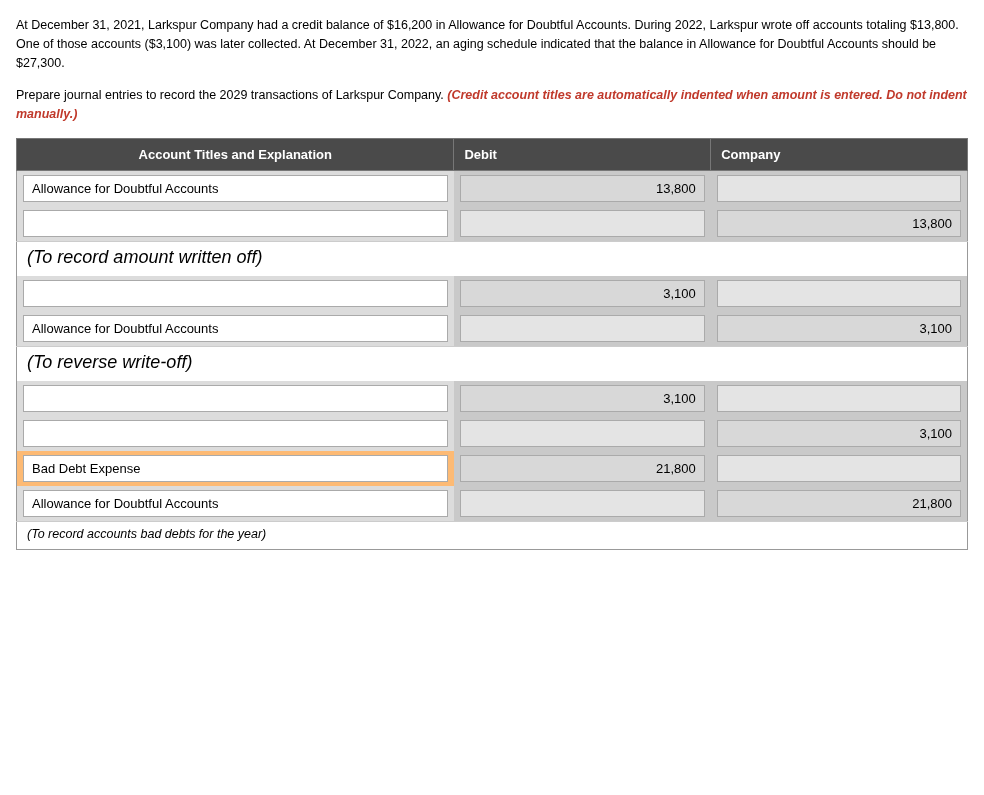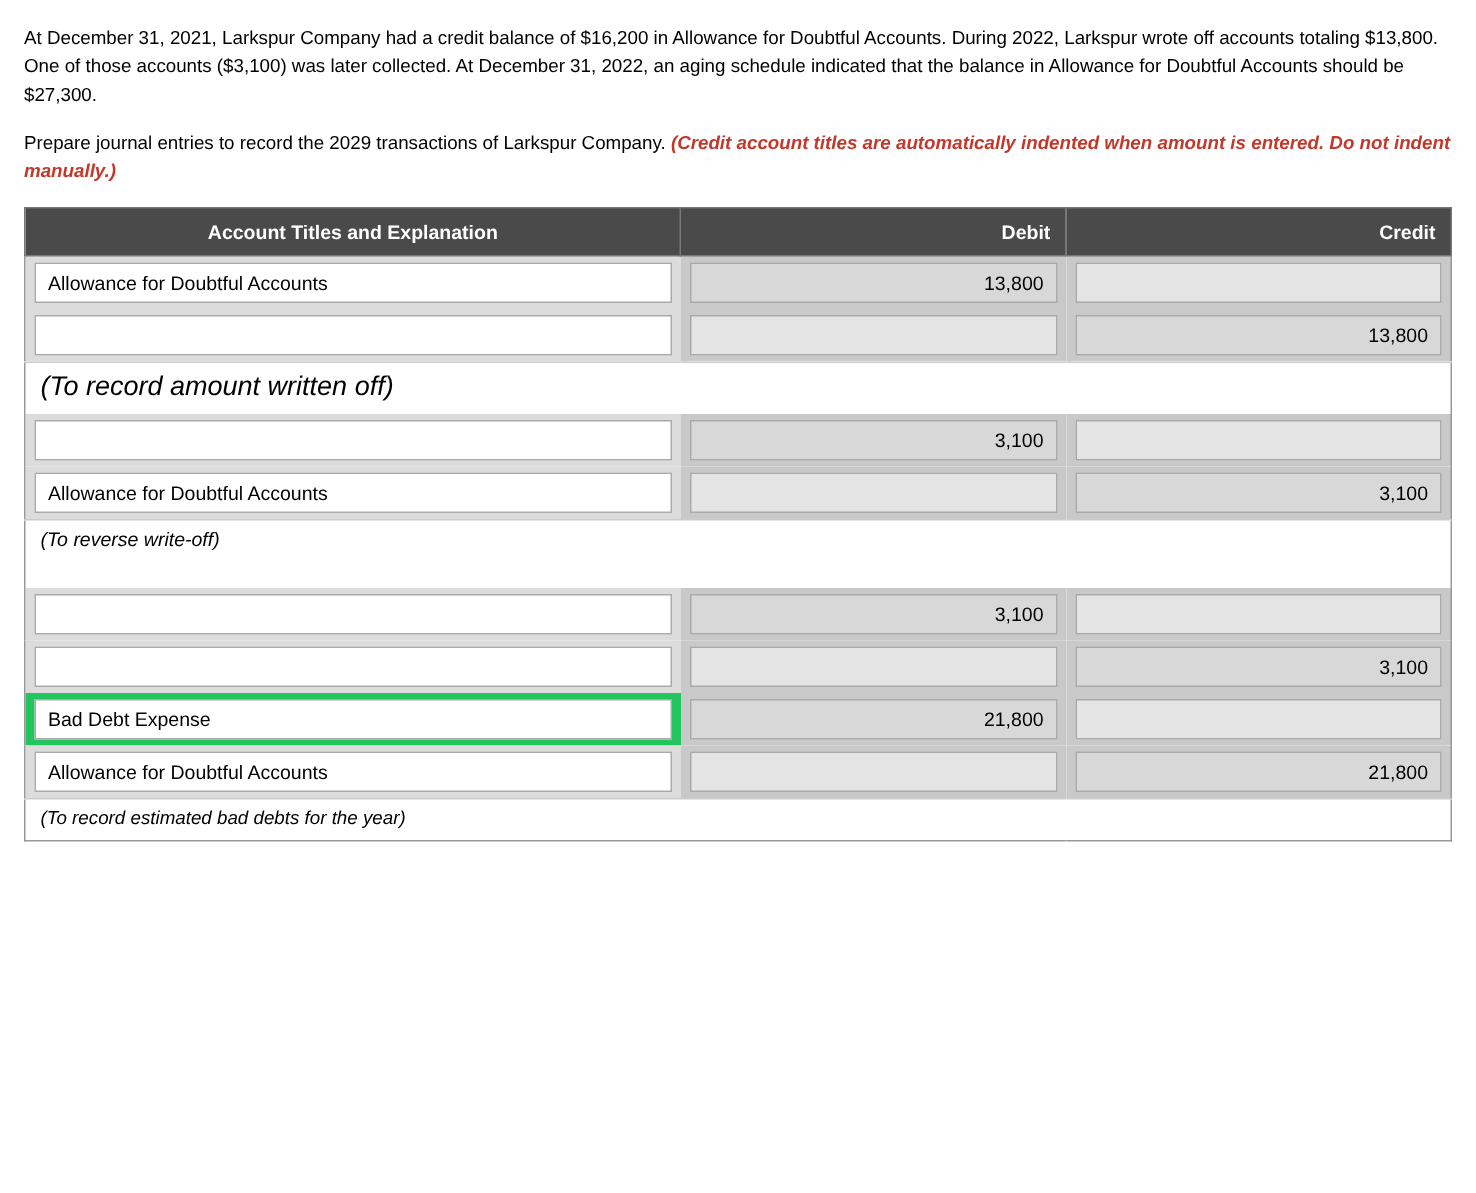--- a/index.html
+++ b/index.html
@@ -32,21 +32,21 @@
       width: 100%;
       border-collapse: collapse;
       border: 1px solid #999;
     }
     .journal-table thead tr th {
       background: #4a4a4a;
       color: #fff;
       padding: 8px 10px;
       font-weight: bold;
       font-size: 13px;
-      text-align: right;
+      text-align: left;
       border: 1px solid #777;
     }
     .journal-table thead tr th:first-child {
       text-align: center;
       width: 46%;
     }
     .journal-table thead tr th:nth-child(2) {
       width: 27%;
     }
     .journal-table thead tr th:nth-child(3) {
@@ -65,21 +65,21 @@
 <p class="instructions">
   <span>Prepare journal entries to record the 2029 transactions of Larkspur Company.</span>
   <span class="italic-orange">(Credit account titles are automatically indented when amount is entered. Do not indent manually.)</span>
 </p>
 
 <table class="journal-table">
   <thead>
     <tr>
       <th>Account Titles and Explanation</th>
       <th>Debit</th>
-      <th>Credit</th>
+      <th>Company</th>
     </tr>
   </thead>
   <tbody id="journal-body">
   <tr>
         <td style="background: rgb(220, 220, 220); padding: 4px 6px;">
           <div style="background: rgb(255, 255, 255); border: 1px solid rgb(170, 170, 170); width: 100%; height: 27px; display: flex; align-items: center; padding: 0px 8px; font-size: 13px; color: rgb(0, 0, 0);">Allowance for Doubtful Accounts</div>
         </td>
         <td style="background: rgb(201, 201, 201); padding: 4px 6px;">
           <div style="border: 1px solid rgb(170, 170, 170); width: 100%; height: 27px; display: flex; align-items: center; justify-content: flex-end; padding: 0px 8px; font-size: 13px; color: rgb(0, 0, 0); background: rgb(216, 216, 216);">13,800</div>
         </td>
@@ -117,21 +117,21 @@
           <div style="background: rgb(255, 255, 255); border: 1px solid rgb(170, 170, 170); width: 100%; height: 27px; display: flex; align-items: center; padding: 0px 8px; font-size: 13px; color: rgb(0, 0, 0);">Allowance for Doubtful Accounts</div>
         </td>
         <td style="background: rgb(201, 201, 201); padding: 4px 6px;">
           <div style="border: 1px solid rgb(170, 170, 170); width: 100%; height: 27px; display: flex; align-items: center; justify-content: flex-end; padding: 0px 8px; font-size: 13px; color: rgb(0, 0, 0); background: rgb(228, 228, 228);"></div>
         </td>
         <td style="background: rgb(201, 201, 201); padding: 4px 6px;">
           <div style="border: 1px solid rgb(170, 170, 170); width: 100%; height: 27px; display: flex; align-items: center; justify-content: flex-end; padding: 0px 8px; font-size: 13px; color: rgb(0, 0, 0); background: rgb(216, 216, 216);">3,100</div>
         </td>
       </tr>
       <tr>
-        <td colspan="3" style="padding: 5px 10px 25px; font-style: italic; font-size: 13px; border-top: 1px solid rgb(204, 204, 204); background: rgb(255, 255, 255);">(To reverse write-off)</td>
+        <td colspan="3" style="padding: 5px 10px 8px; font-style: italic; font-size: 18px; border-top: 1px solid rgb(204, 204, 204); background: rgb(255, 255, 255);">(To reverse write-off)</td>
       </tr>
       <tr>
         <td style="background: rgb(220, 220, 220); padding: 4px 6px;">
           <div style="background: rgb(255, 255, 255); border: 1px solid rgb(170, 170, 170); width: 100%; height: 27px; display: flex; align-items: center; padding: 0px 8px; font-size: 13px; color: rgb(0, 0, 0);"></div>
         </td>
         <td style="background: rgb(201, 201, 201); padding: 4px 6px;">
           <div style="border: 1px solid rgb(170, 170, 170); width: 100%; height: 27px; display: flex; align-items: center; justify-content: flex-end; padding: 0px 8px; font-size: 13px; color: rgb(0, 0, 0); background: rgb(216, 216, 216);">3,100</div>
         </td>
         <td style="background: rgb(201, 201, 201); padding: 4px 6px;">
           <div style="border: 1px solid rgb(170, 170, 170); width: 100%; height: 27px; display: flex; align-items: center; justify-content: flex-end; padding: 0px 8px; font-size: 13px; color: rgb(0, 0, 0); background: rgb(228, 228, 228);"></div>
@@ -142,21 +142,21 @@
           <div style="background: rgb(255, 255, 255); border: 1px solid rgb(170, 170, 170); width: 100%; height: 27px; display: flex; align-items: center; padding: 0px 8px; font-size: 13px; color: rgb(0, 0, 0);"></div>
         </td>
         <td style="background: rgb(201, 201, 201); padding: 4px 6px;">
           <div style="border: 1px solid rgb(170, 170, 170); width: 100%; height: 27px; display: flex; align-items: center; justify-content: flex-end; padding: 0px 8px; font-size: 13px; color: rgb(0, 0, 0); background: rgb(228, 228, 228);"></div>
         </td>
         <td style="background: rgb(201, 201, 201); padding: 4px 6px;">
           <div style="border: 1px solid rgb(170, 170, 170); width: 100%; height: 27px; display: flex; align-items: center; justify-content: flex-end; padding: 0px 8px; font-size: 13px; color: rgb(0, 0, 0); background: rgb(216, 216, 216);">3,100</div>
         </td>
       </tr>
       <tr>
-        <td style="background: #22c55e; padding: 4px 6px;">
+        <td style="background: #fdba74; padding: 4px 6px;">
           <div style="background: rgb(255, 255, 255); border: 1px solid rgb(170, 170, 170); width: 100%; height: 27px; display: flex; align-items: center; padding: 0px 8px; font-size: 13px; color: rgb(0, 0, 0);">Bad Debt Expense</div>
         </td>
         <td style="background: rgb(201, 201, 201); padding: 4px 6px;">
           <div style="border: 1px solid rgb(170, 170, 170); width: 100%; height: 27px; display: flex; align-items: center; justify-content: flex-end; padding: 0px 8px; font-size: 13px; color: rgb(0, 0, 0); background: rgb(216, 216, 216);">21,800</div>
         </td>
         <td style="background: rgb(201, 201, 201); padding: 4px 6px;">
           <div style="border: 1px solid rgb(170, 170, 170); width: 100%; height: 27px; display: flex; align-items: center; justify-content: flex-end; padding: 0px 8px; font-size: 13px; color: rgb(0, 0, 0); background: rgb(228, 228, 228);"></div>
         </td>
       </tr>
       <tr>
@@ -164,16 +164,16 @@
           <div style="background: rgb(255, 255, 255); border: 1px solid rgb(170, 170, 170); width: 100%; height: 27px; display: flex; align-items: center; padding: 0px 8px; font-size: 13px; color: rgb(0, 0, 0);">Allowance for Doubtful Accounts</div>
         </td>
         <td style="background: rgb(201, 201, 201); padding: 4px 6px;">
           <div style="border: 1px solid rgb(170, 170, 170); width: 100%; height: 27px; display: flex; align-items: center; justify-content: flex-end; padding: 0px 8px; font-size: 13px; color: rgb(0, 0, 0); background: rgb(228, 228, 228);"></div>
         </td>
         <td style="background: rgb(201, 201, 201); padding: 4px 6px;">
           <div style="border: 1px solid rgb(170, 170, 170); width: 100%; height: 27px; display: flex; align-items: center; justify-content: flex-end; padding: 0px 8px; font-size: 13px; color: rgb(0, 0, 0); background: rgb(216, 216, 216);">21,800</div>
         </td>
       </tr>
       <tr>
-        <td colspan="3" style="padding: 5px 10px 8px; font-style: italic; font-size: 12.5px; border-top: 1px solid rgb(204, 204, 204); background: rgb(255, 255, 255);">(To record estimated bad debts for the year)</td>
+        <td colspan="3" style="padding: 5px 10px 8px; font-style: italic; font-size: 12.5px; border-top: 1px solid rgb(204, 204, 204); background: rgb(255, 255, 255);">(To record accounts bad debts for the year)</td>
       </tr>
     </tbody>
 </table>
 
 </body></html>

